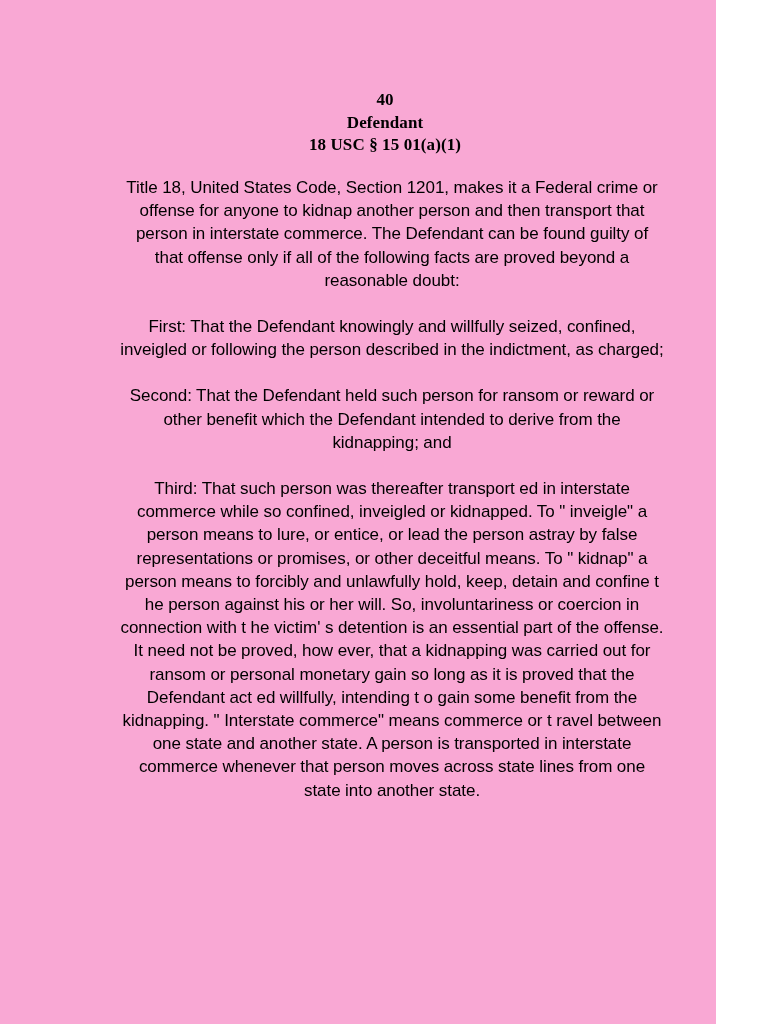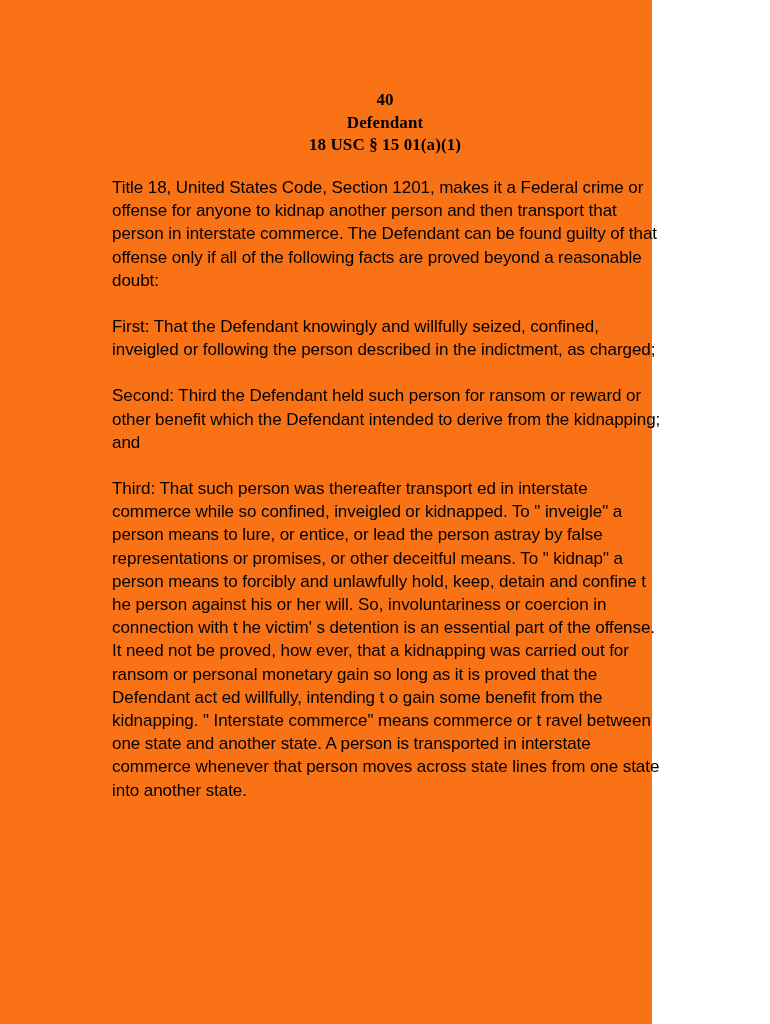--- a/index.html
+++ b/index.html
@@ -14,23 +14,24 @@
     overflow: hidden;
     font-family: "Liberation Sans", sans-serif;
     color: #000000;
     -webkit-font-smoothing: antialiased;
   }
 
   .page {
     position: absolute;
     left: 0;
     top: 0;
-    width: 652px;
+    width: 704px;
     height: 1024px;
-    background: #f97316;
+    background: #f9a8d4;
+    padding-left: 12px;
   }
 
   .heading-block {
     position: absolute;
     left: 0;
     top: 89px;
     width: 770px;
     text-align: center;
     font-family: "Liberation Serif", serif;
     font-weight: bold;
@@ -49,22 +50,22 @@
     left: 112px;
     top: 176px;
     width: 552px;
   }
 
   .para {
     font-family: "Liberation Sans", sans-serif;
     font-size: 17px;
     line-height: 23.2px;
     color: #000000;
-    margin: 0 0 23px 0;
-    text-align: left;
+    margin: 0 0 23px 8px;
+    text-align: center;
     white-space: pre-wrap;
     word-spacing: -0.1px;
     letter-spacing: -0.05px;
   }
 
   .para:last-child {
     margin-bottom: 0;
   }
 </style>
 </head>
@@ -74,17 +75,17 @@
 
   <div class="heading-block">
     <span class="heading-line">40</span>
     <span class="heading-line">Defendant</span>
     <span class="heading-line">18 USC § 15 01(a)(1)</span>
   </div>
 
   <div class="body-block">
     <p class="para">Title 18, United States Code, Section 1201, makes it a Federal crime or offense for anyone to kidnap another person and then transport that person in interstate commerce. The Defendant can be found guilty of that offense only if all of the following facts are proved beyond a reasonable doubt:</p>
     <p class="para">First: That the Defendant knowingly and willfully seized, confined, inveigled or following the person described in the indictment, as charged;</p>
-    <p class="para">Second: Third the Defendant held such person for ransom or reward or other benefit which the Defendant intended to derive from the kidnapping; and</p>
+    <p class="para">Second: That the Defendant held such person for ransom or reward or other benefit which the Defendant intended to derive from the kidnapping; and</p>
     <p class="para">Third: That such person was thereafter transport ed in interstate commerce while so confined, inveigled or kidnapped. To " inveigle" a person means to lure, or entice, or lead the person astray by false representations or promises, or other deceitful means. To " kidnap" a person means to forcibly and unlawfully hold, keep, detain and confine t he person against his or her will. So, involuntariness or coercion in connection with t he victim' s detention is an essential part of the offense. It need not be proved, how ever, that a kidnapping was carried out for ransom or personal monetary gain so long as it is proved that the Defendant act ed willfully, intending t o gain some benefit from the kidnapping. " Interstate commerce" means commerce or t ravel between one state and another state. A person is transported in interstate commerce whenever that person moves across state lines from one state into another state.</p>
   </div>
 
 </div>
 
 </body></html>

